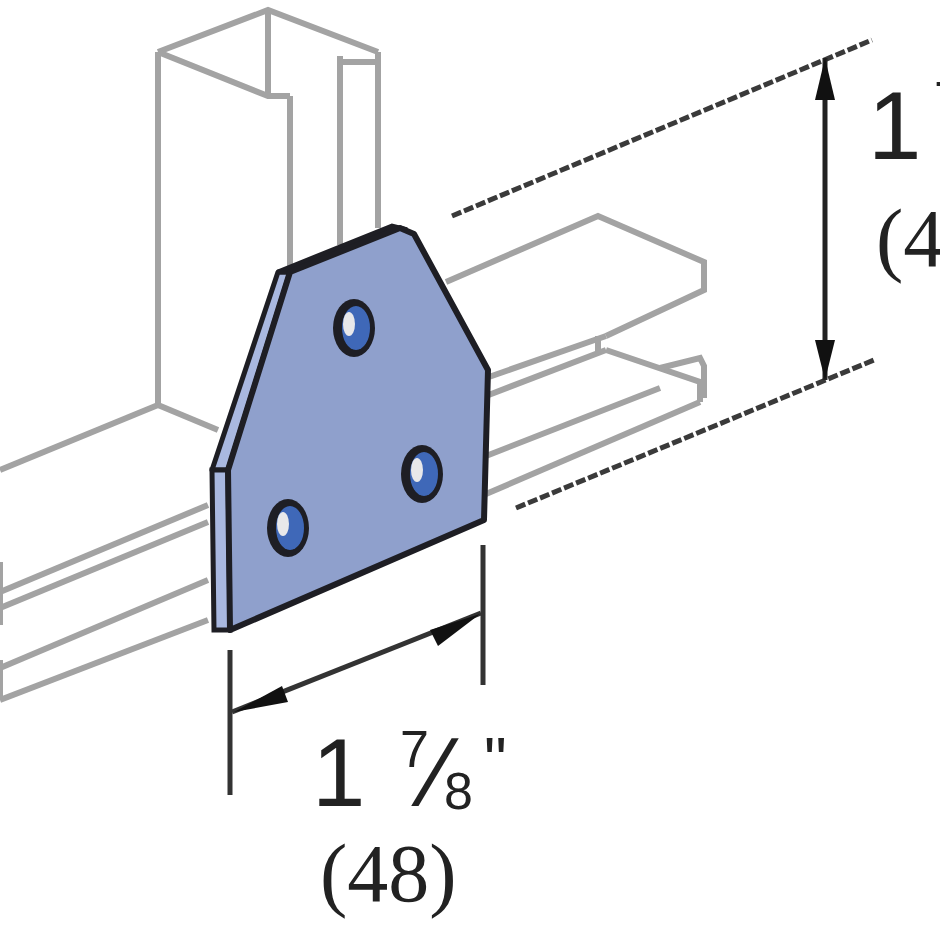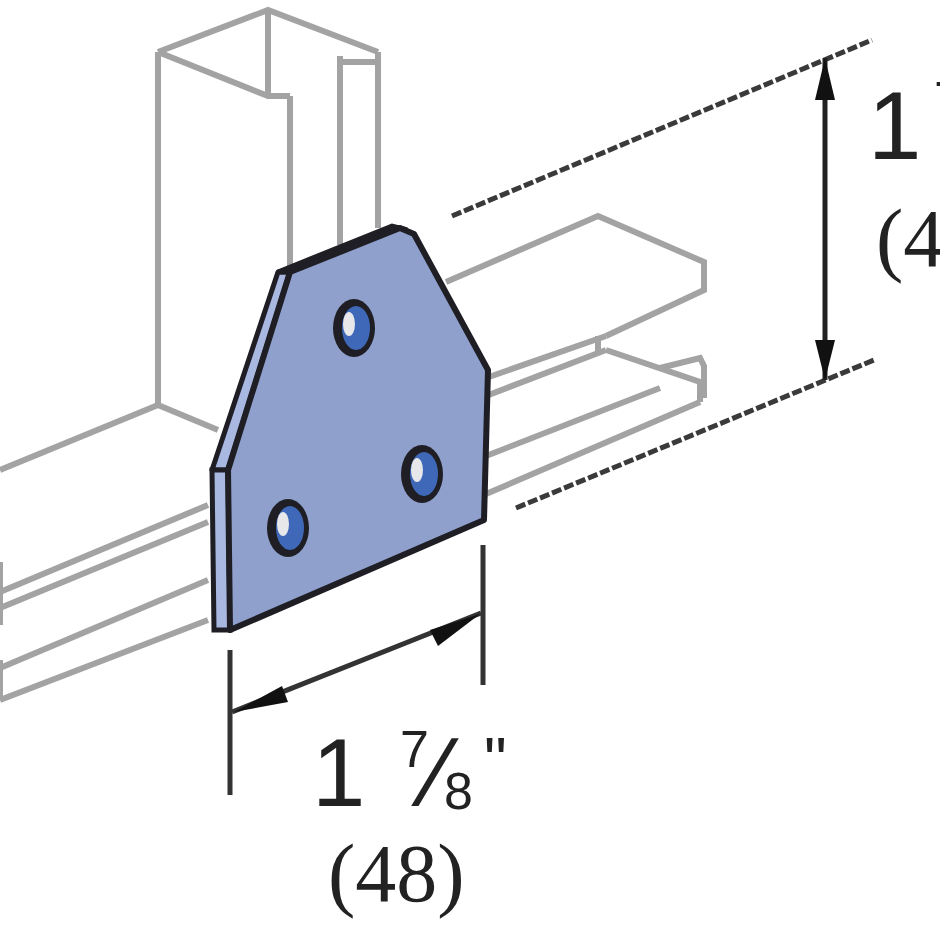--- a/index.html
+++ b/index.html
@@ -97,19 +97,19 @@
 </svg>
 
 <div class="dim-text" style="left:312px; top:725px; width:200px; height:100px;">
   <span class="dim-whole" style="position:absolute; left:0; top:0;">1</span>
   <span class="dim-frac-num" style="left:88px; top:-2px;">7</span>
   <span class="dim-slash" style="left:110px; top:2px;">/</span>
   <span class="dim-frac-den" style="left:132px; top:40px;">8</span>
   <span class="dim-inch" style="left:172px; top:4px;">"</span>
 </div>
 
-<div class="dim-text dim-metric" style="left:328px; top:833px;">(48)</div>
+<div class="dim-text dim-metric" style="left:320px; top:833px;">(48)</div>
 
 <div class="dim-text" style="left:868px; top:78px; width:80px; height:100px; overflow:hidden;">
   <span class="dim-whole" style="position:absolute; left:0; top:0;">1</span>
   <span class="dim-frac-num" style="left:66px; top:-4px;">7</span>
 </div>
 <div class="dim-text dim-metric" style="left:876px; top:198px;">(4</div>
 
 </body></html>

